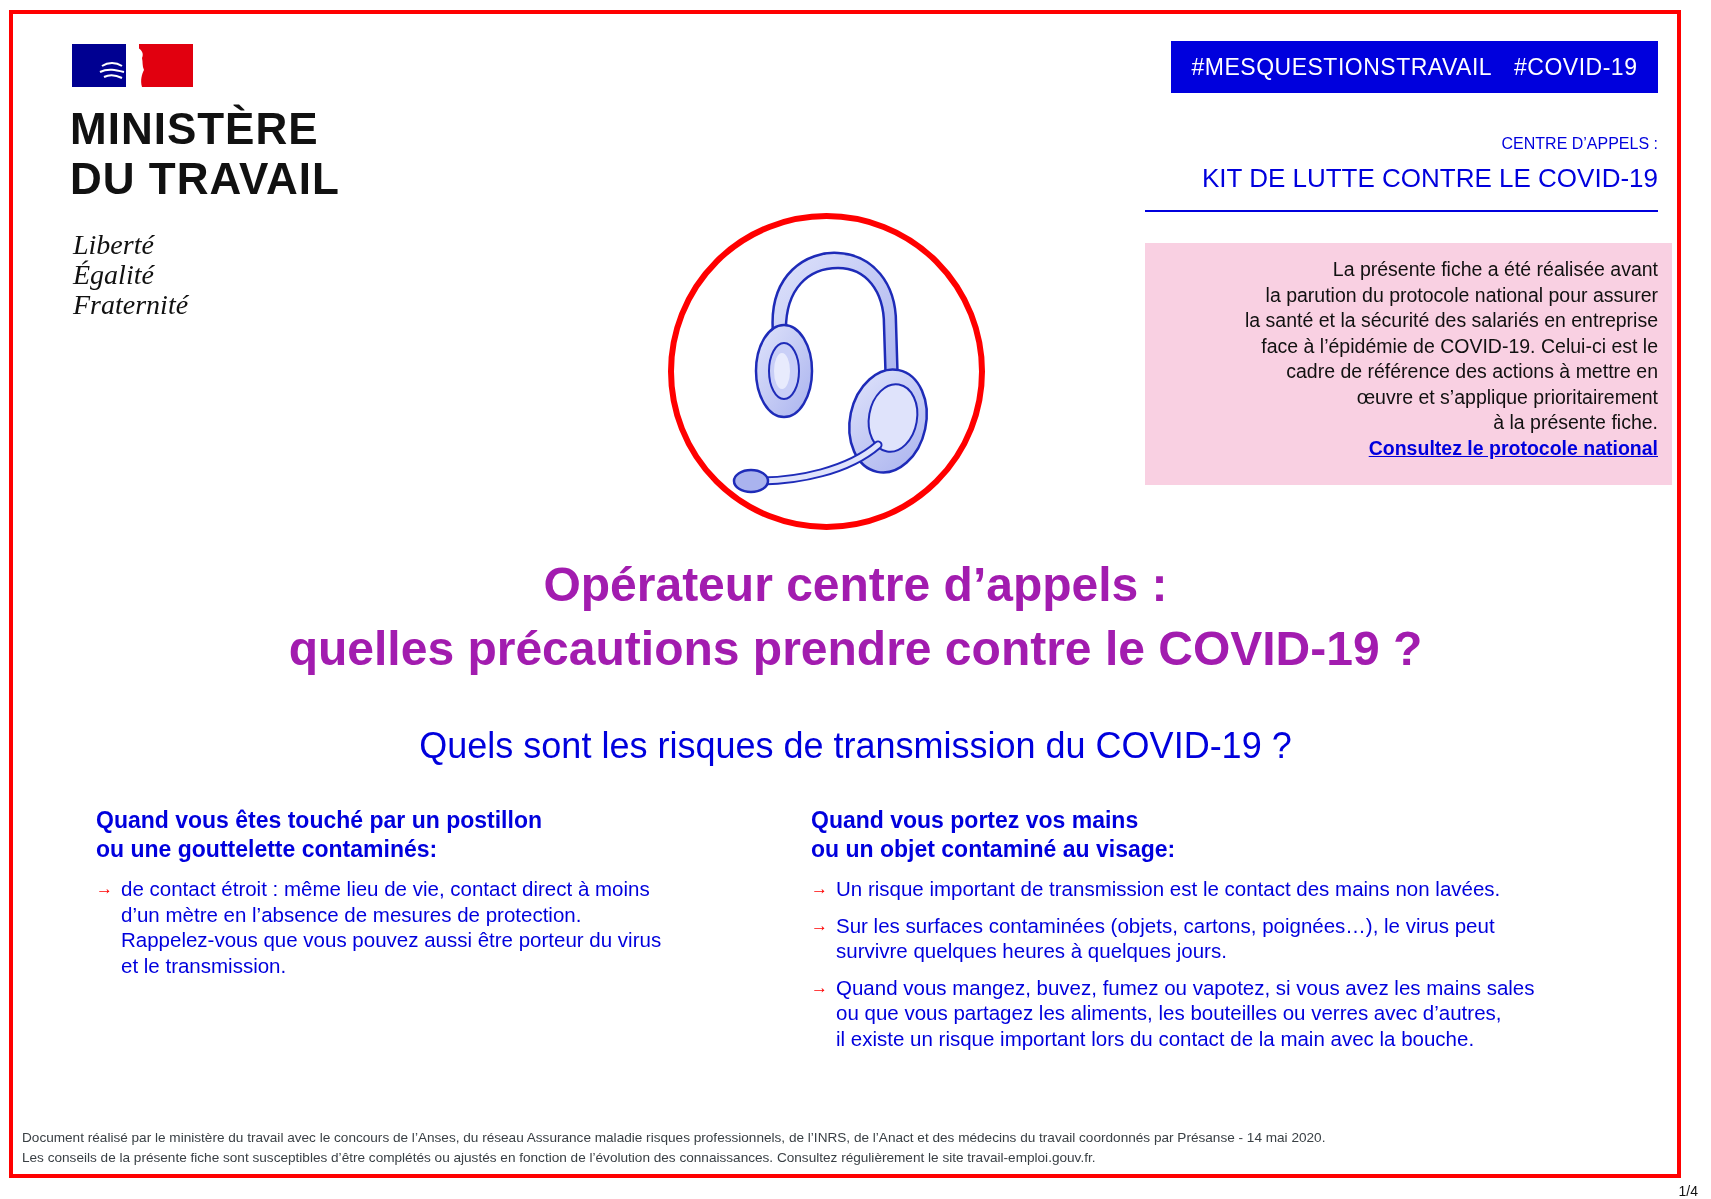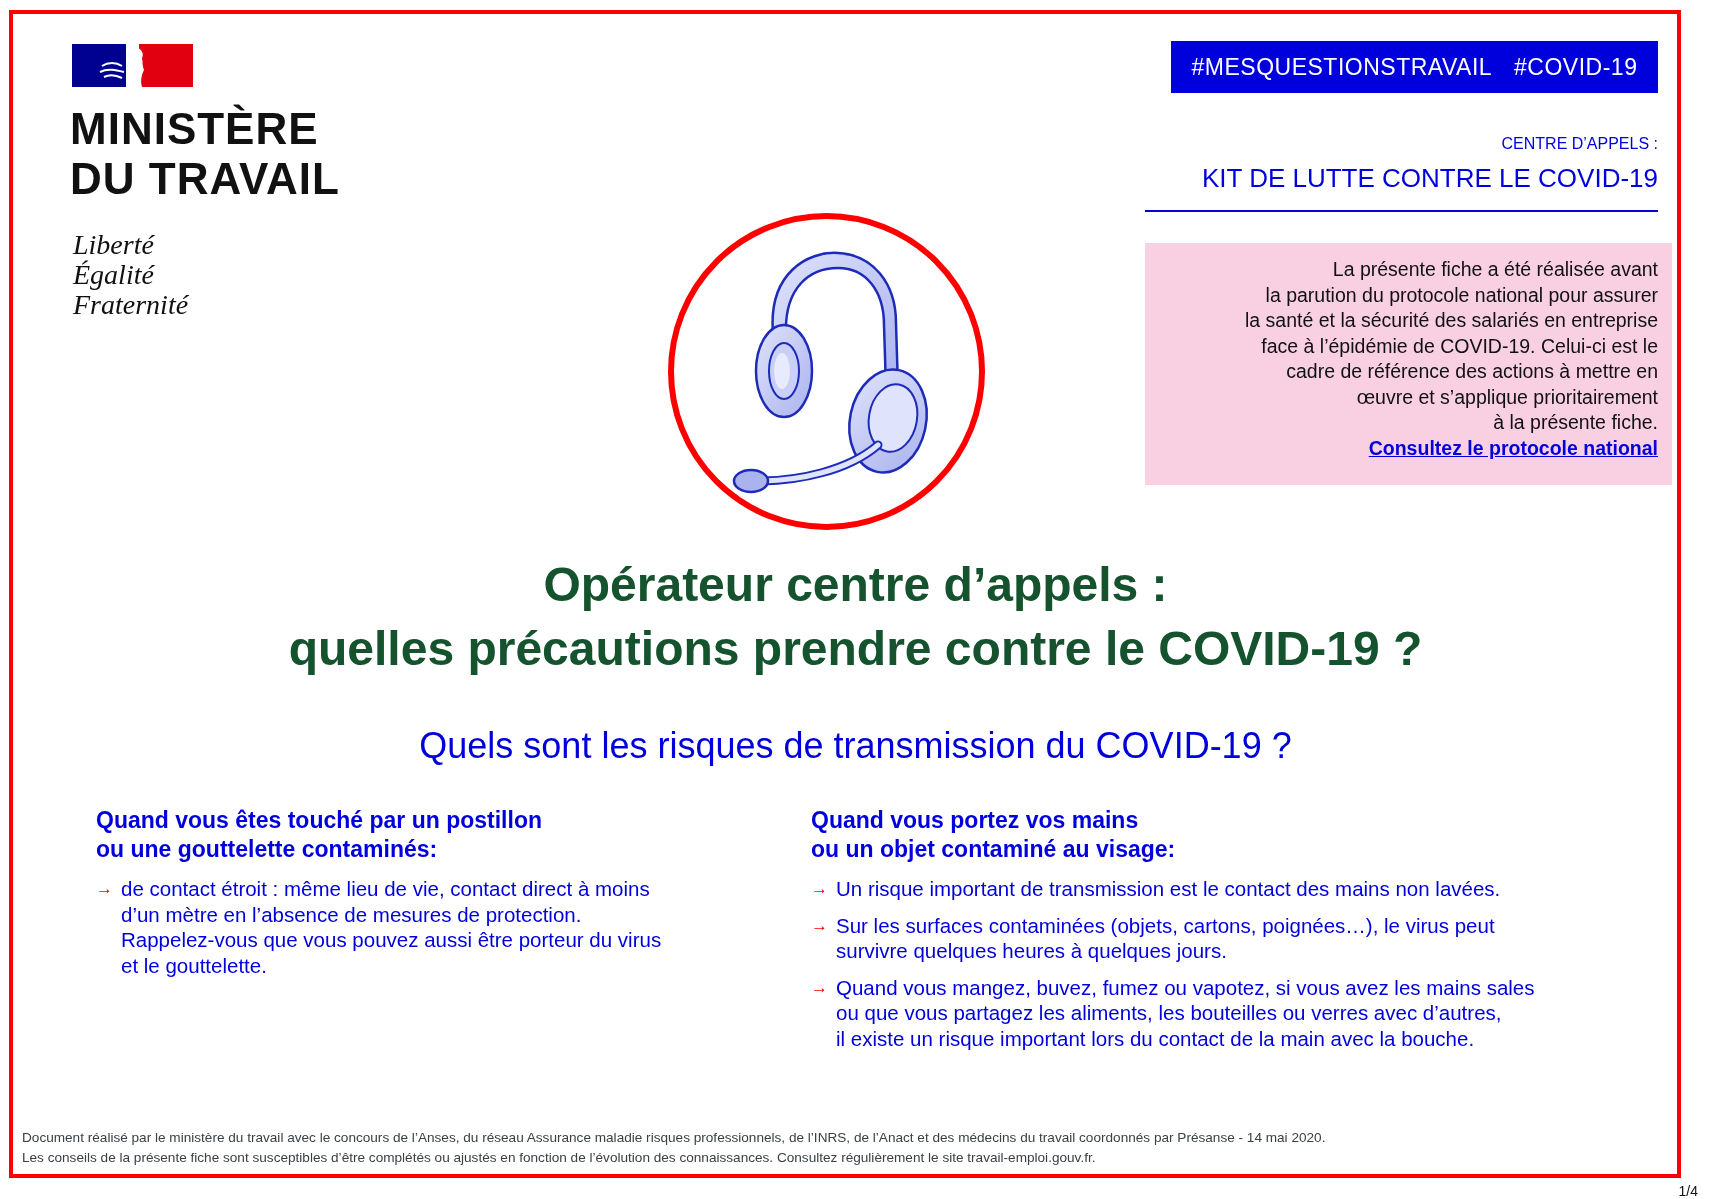--- a/index.html
+++ b/index.html
@@ -29,21 +29,21 @@
             font-size: 19.5px; line-height: 25.5px; }
   .notice .line { display: block; white-space: nowrap; }
   .notice a { color: #0000dd; font-weight: 700; text-decoration: underline; }
 
   
   .circle { position: absolute; left: 668px; top: 213px; width: 305px; height: 305px;
             border: 6px solid #ff0000; border-radius: 50%; }
   .headset { position: absolute; left: 668px; top: 213px; width: 317px; height: 317px; }
 
   
-  .title { position: absolute; left: 0; width: 1711px; top: 553px; text-align: center; color: #14532d;
+  .title { position: absolute; left: 0; width: 1711px; top: 553px; text-align: center; color: #a21caf;
            font-weight: 700; font-size: 48px; line-height: 64px; }
   .subtitle { position: absolute; left: 0; width: 1711px; top: 724px; text-align: center; color: #0000dd;
               font-size: 36px; line-height: 44px; }
 
   
   .col { position: absolute; top: 806px; color: #0000dd; }
   .col.left { left: 96px; width: 680px; }
   .col.right { left: 811px; width: 820px; }
   .col h3 { margin: 0 0 12px 0; font-size: 23px; line-height: 29px; font-weight: 700; }
   .col ul { list-style: none; margin: 0; padding: 0; }
@@ -134,21 +134,21 @@
   <h3>
     <div>Quand vous êtes touché par un postillon</div>
     <div>ou une gouttelette contaminés:</div>
   </h3>
   <ul>
     <li>
       <span class="arrow">→</span>
       <div>de contact étroit : même lieu de vie, contact direct à moins</div>
       <div>d’un mètre en l’absence de mesures de protection.</div>
       <div>Rappelez-vous que vous pouvez aussi être porteur du virus</div>
-      <div>et le gouttelette.</div>
+      <div>et le transmission.</div>
     </li>
   </ul>
 </div>
 
 <div class="col right">
   <h3>
     <div>Quand vous portez vos mains</div>
     <div>ou un objet contaminé au visage:</div>
   </h3>
   <ul>

